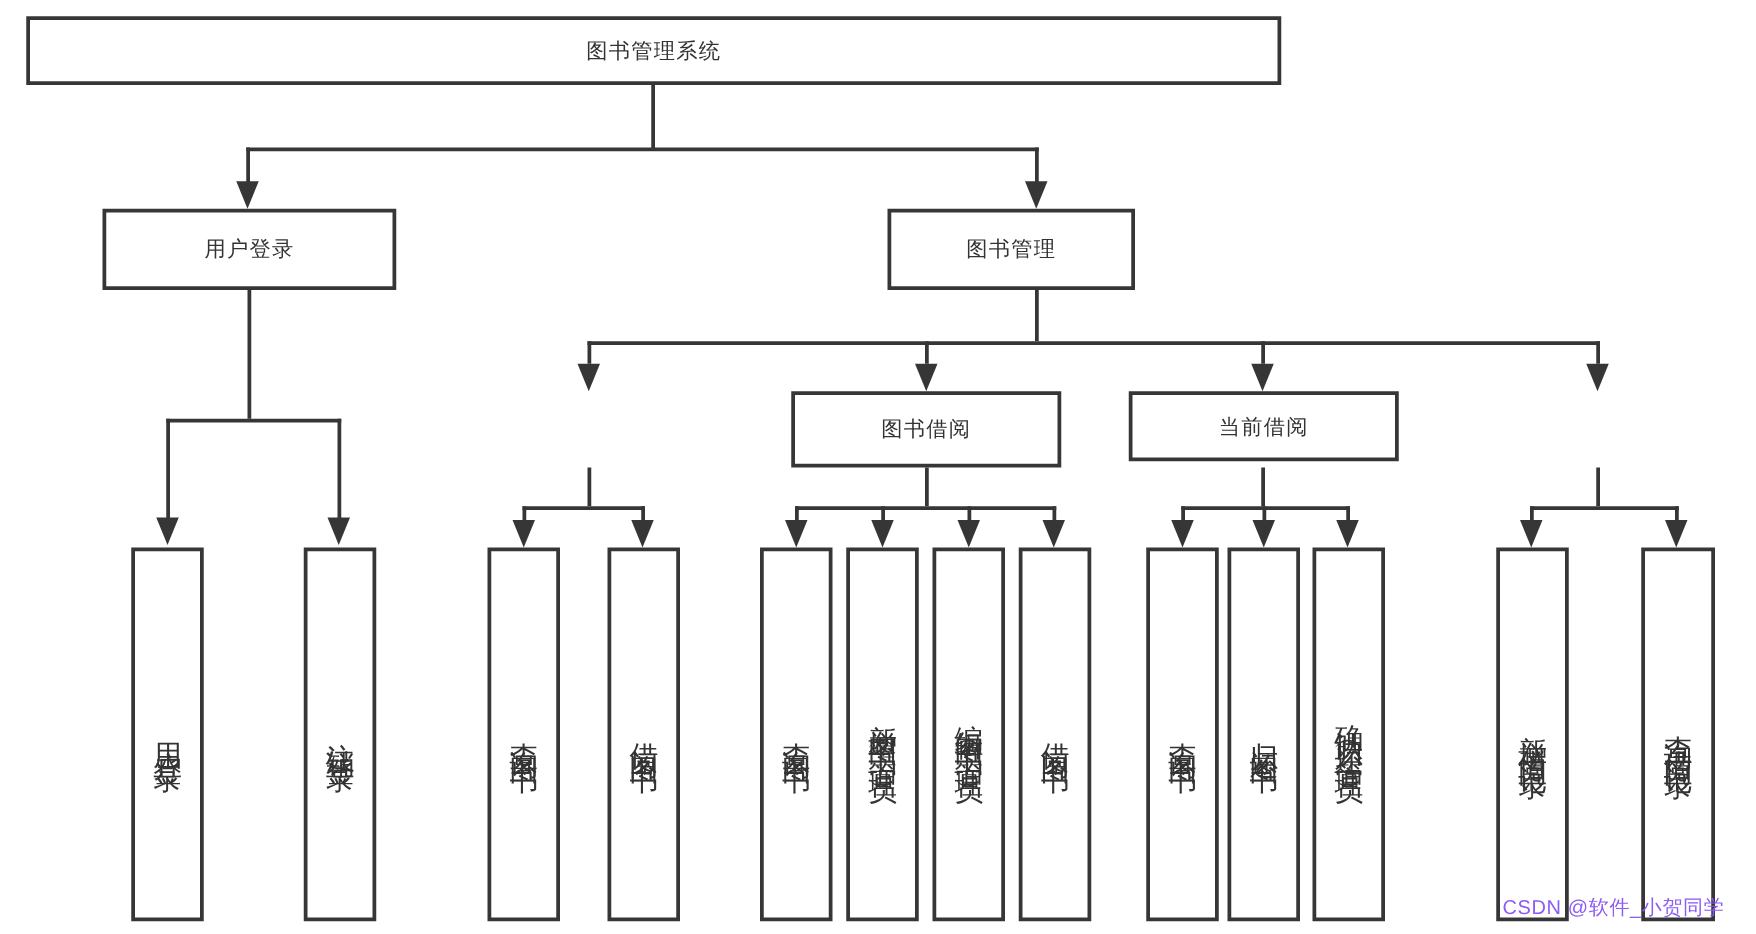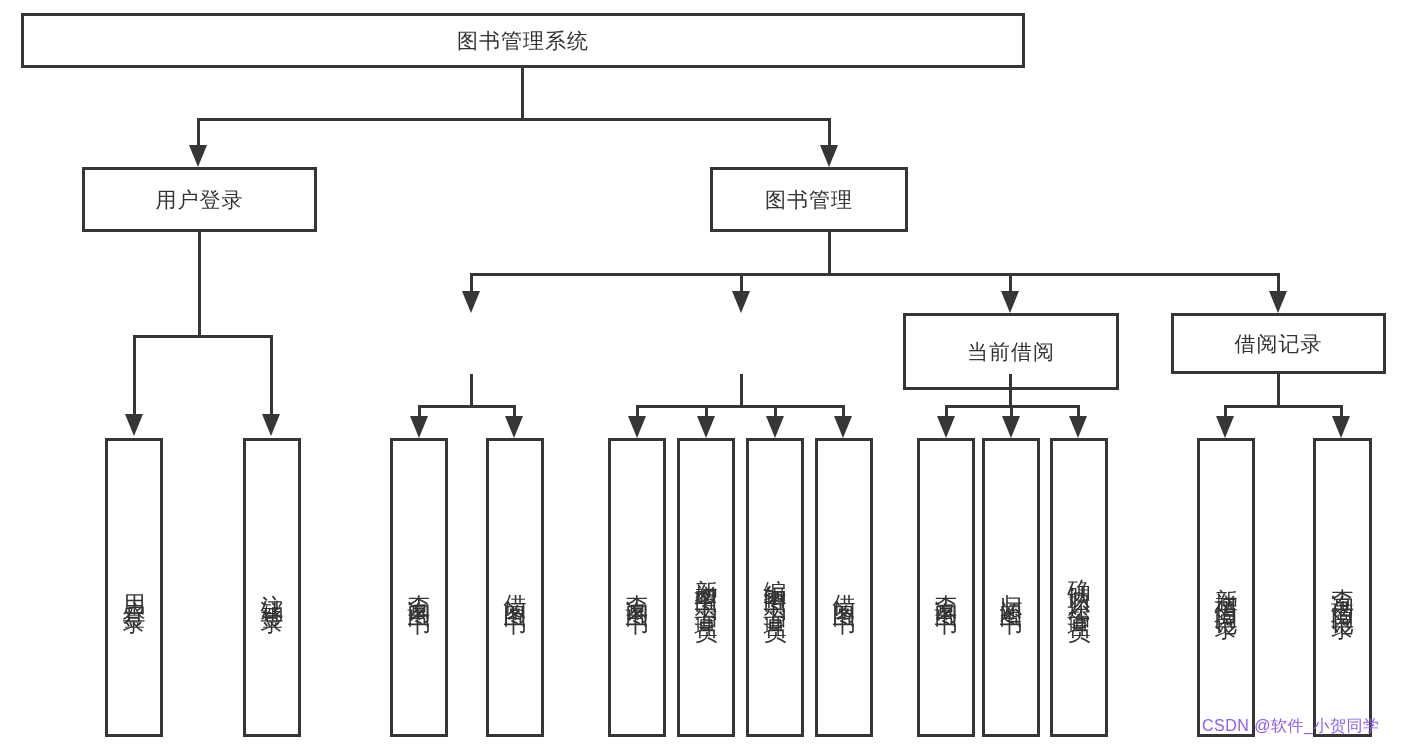--- a/index.html
+++ b/index.html
@@ -4,21 +4,21 @@
 <style>
   html,body{margin:0;padding:0;background:#ffffff;}
   .canvas{
     position:relative;width:1405px;height:747px;background:#ffffff;overflow:hidden;
     font-family:"Liberation Sans","DejaVu Sans",sans-serif;color:#333333;
   }
   .node{
     position:absolute;box-sizing:border-box;border:3px solid #363636;background:#ffffff;
     display:flex;align-items:center;justify-content:center;
   }
-  .node .lbl{font-size:21px;color:#333333;letter-spacing:1px;white-space:nowrap;}
+  .node .lbl{font-size:17px;color:#333333;letter-spacing:1px;white-space:nowrap;}
   .leaf{
     position:absolute;box-sizing:border-box;border:3px solid #363636;background:#ffffff;
     display:flex;align-items:center;justify-content:center;
     top:438px;height:299px;width:58px;
   }
   .leaf .vtxt{
     writing-mode:vertical-rl;text-orientation:upright;
     font-size:23px;letter-spacing:6px;line-height:1;color:#333333;white-space:nowrap;
   }
   .vl{position:absolute;width:3px;background:#363636;}
@@ -42,25 +42,25 @@
     <span class="lbl">图书管理系统</span>
   </div>
 
   <div class="node" style="left:82px;top:167px;width:235px;height:65px;">
     <span class="lbl">用户登录</span>
   </div>
   <div class="node" style="left:710px;top:167px;width:198px;height:65px;">
     <span class="lbl">图书管理</span>
   </div>
 
-  <div class="node" style="left:903px;top:313px;width:216px;height:77px;">
+  <div class="node" style="left:633px;top:313px;width:216px;height:61px;">
+    <span class="lbl">图书借阅</span>
+  </div>
+  <div class="node" style="left:903px;top:313px;width:216px;height:56px;">
     <span class="lbl">当前借阅</span>
-  </div>
-  <div class="node" style="left:1171px;top:313px;width:215px;height:61px;">
-    <span class="lbl">借阅记录</span>
   </div>
 
   <div class="leaf" style="left:105px;">
     <span class="vtxt">用户登录</span>
   </div>
   <div class="leaf" style="left:243px;">
     <span class="vtxt">注销登录</span>
   </div>
 
   <div class="leaf" style="left:390px;">

